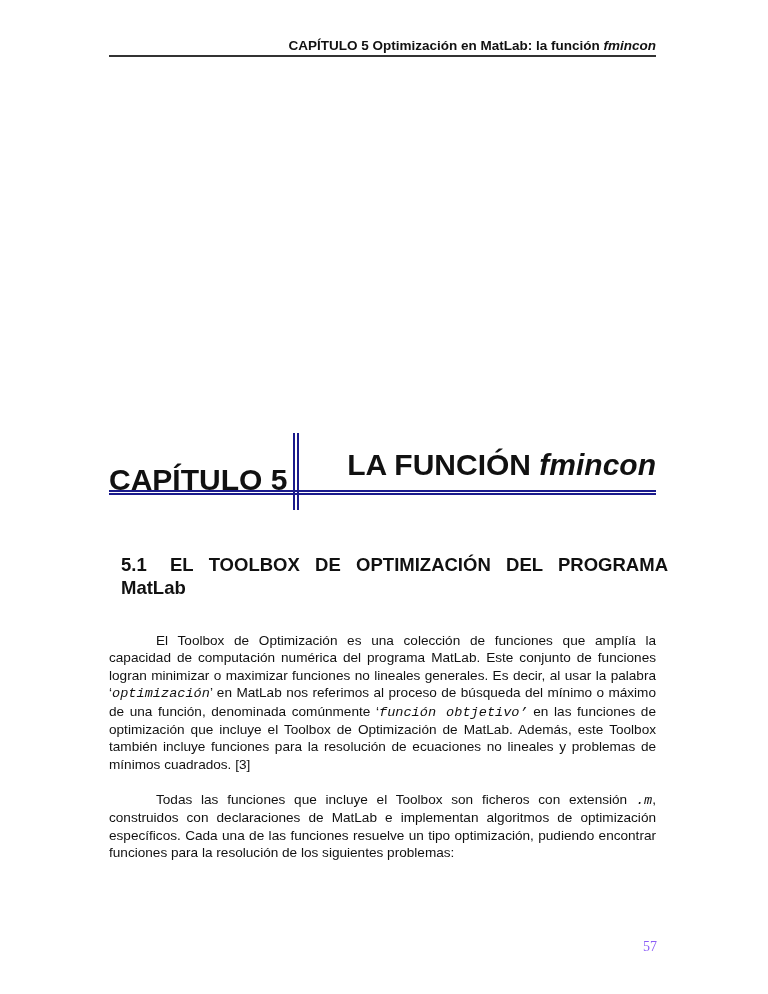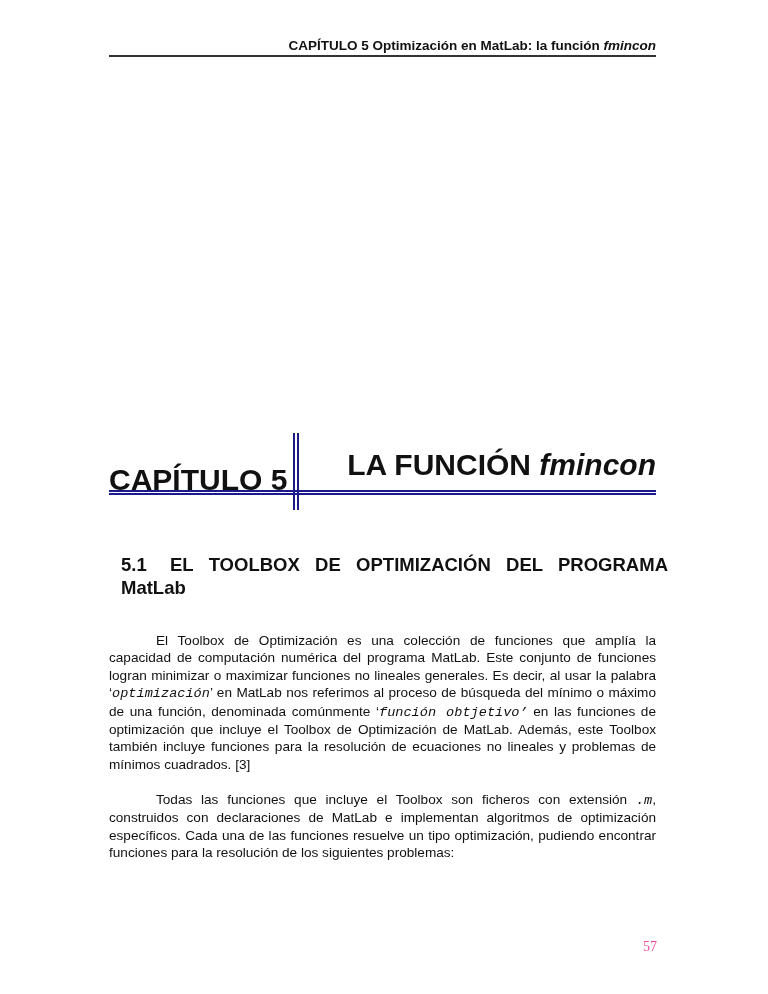--- a/index.html
+++ b/index.html
@@ -29,21 +29,21 @@
   .section-title .num { margin-right: 8px; }
 
   .para { position: absolute; left: 109px; width: 547px; font-size: 13.6px; line-height: 17.4px;
     text-align: justify; }
   .para .indent { display: inline-block; width: 47px; }
   .para .it { font-style: italic; font-family: Liberation Mono, monospace; }
   .p1 { top: 632px; }
   .p2 { top: 791px; }
 
   .page-number { position: absolute; left: 643px; top: 939px; font-family: "Liberation Serif", serif;
-    font-size: 14px; color: #ec4899; }
+    font-size: 14px; color: #8b5cf6; }
 </style>
 </head>
 <body>
 
 <div class="running-header"><span>CAPÍTULO 5 Optimización en MatLab: la función </span><span class="it">fmincon</span></div>
 <div class="header-rule"></div>
 
 <div class="chap-left">CAPÍTULO 5</div>
 <div class="chap-right"><span>LA FUNCIÓN </span><span class="it">fmincon</span></div>
 <div class="hline"></div>

